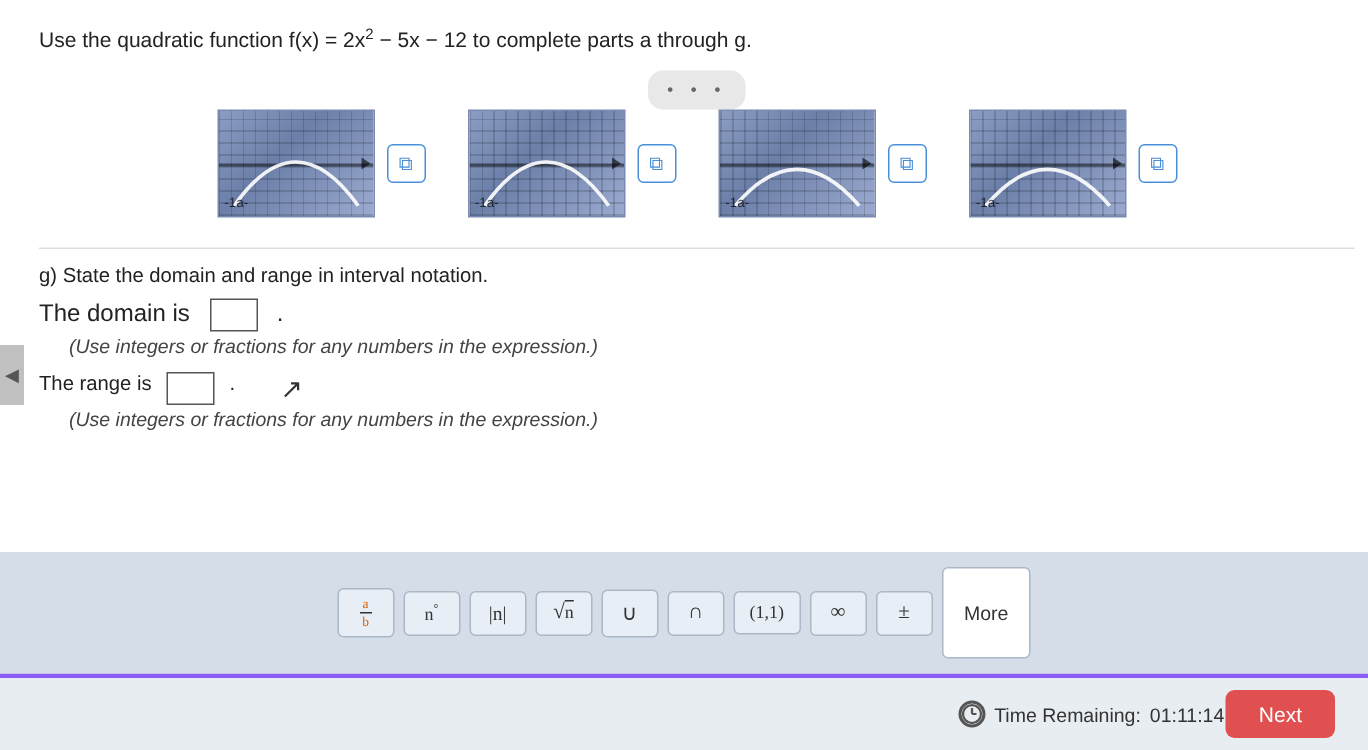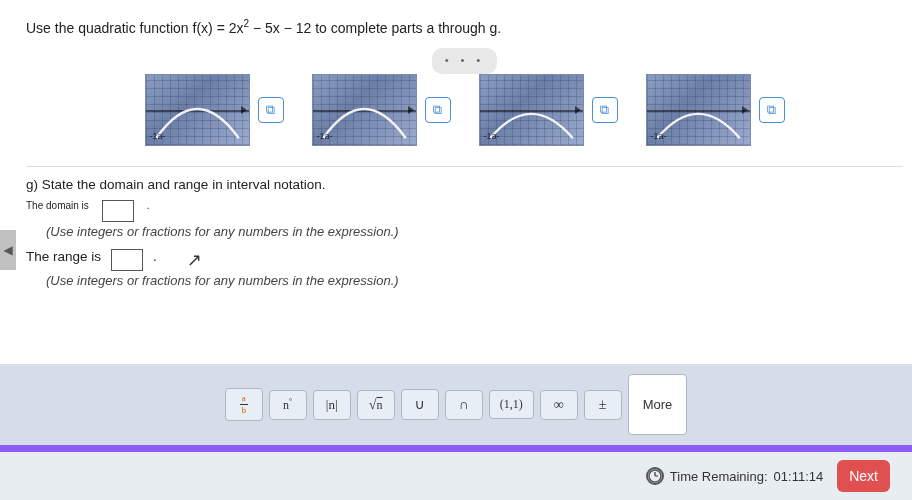--- a/index.html
+++ b/index.html
@@ -170,24 +170,24 @@
     
     .part-g {
       font-family: Arial, sans-serif;
       font-size: 13.5px;
       color: #222;
       margin-bottom: 8px;
     }
 
     .domain-line {
       display: flex;
-      align-items: flex-start;
+      align-items: center;
       gap: 13px;
       font-family: Arial, sans-serif;
-      font-size: 10px;
+      font-size: 16px;
       color: #222;
       margin-bottom: 2px;
     }
 
     .input-box {
       display: inline-block;
       width: 32px;
       height: 22px;
       border: 1.5px solid #555;
       background: white;
@@ -264,22 +264,22 @@
       font-weight: normal;
       padding: 22px 14px;
     }
 
     .bottom-bar {
       background: #e8edf2;
       padding: 8px 22px;
       display: flex;
       align-items: center;
       justify-content: flex-end;
-      gap: 14px;
-      border-top: 7px solid #8b5cf6;
+      gap: 1px;
+      border-top: 3px solid #8b5cf6;
     }
 
     .timer {
       display: flex;
       align-items: center;
       gap: 6px;
       font-family: Arial, sans-serif;
       font-size: 13px;
       color: #333;
     }
@@ -295,21 +295,21 @@
       font-size: 9px;
       color: #555;
       position: relative;
     }
 
     .next-btn {
       background: #e05050;
       color: white;
       border: none;
       border-radius: 6px;
-      padding: 8px 12px;
+      padding: 8px 22px;
       font-size: 14px;
       font-family: Arial, sans-serif;
       cursor: pointer;
     }
   </style>
 </head>
 <body>
 
 <div class="main-container">
 

